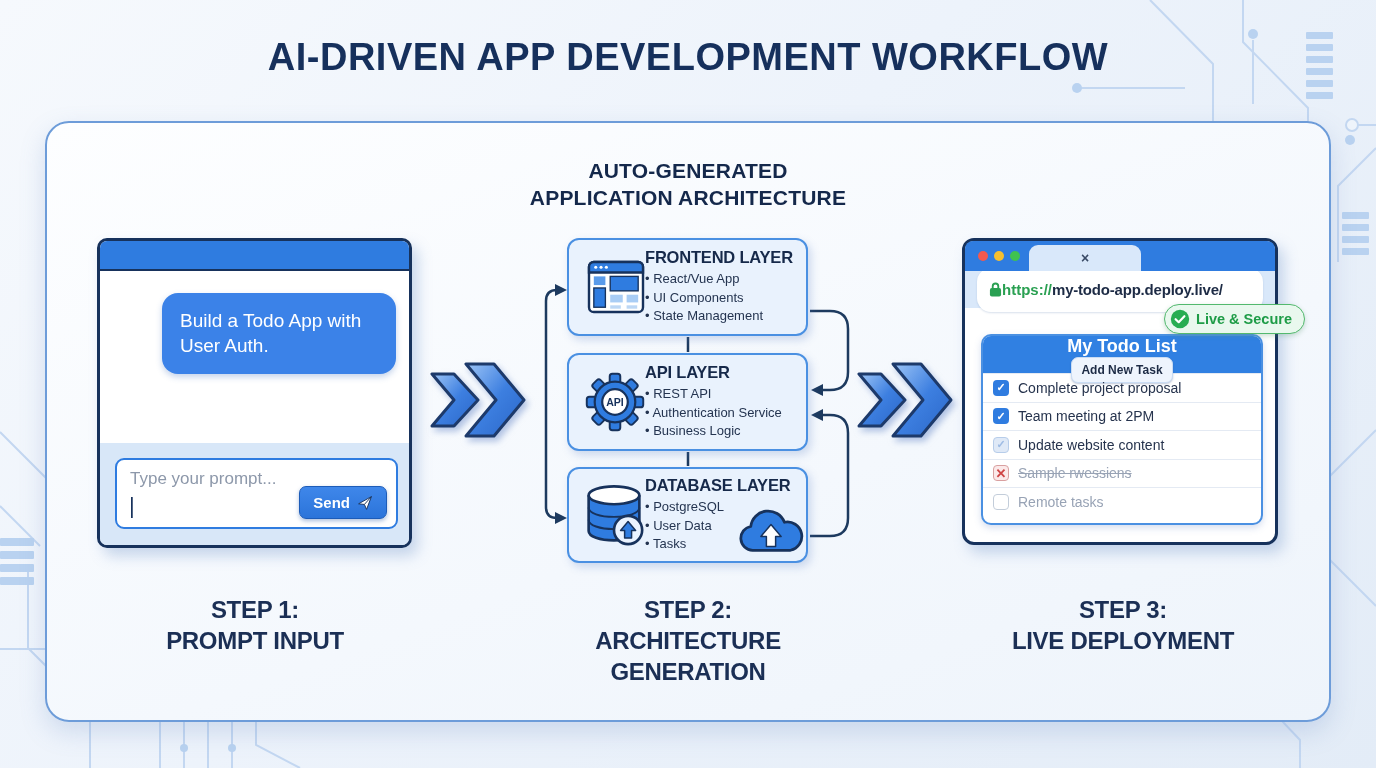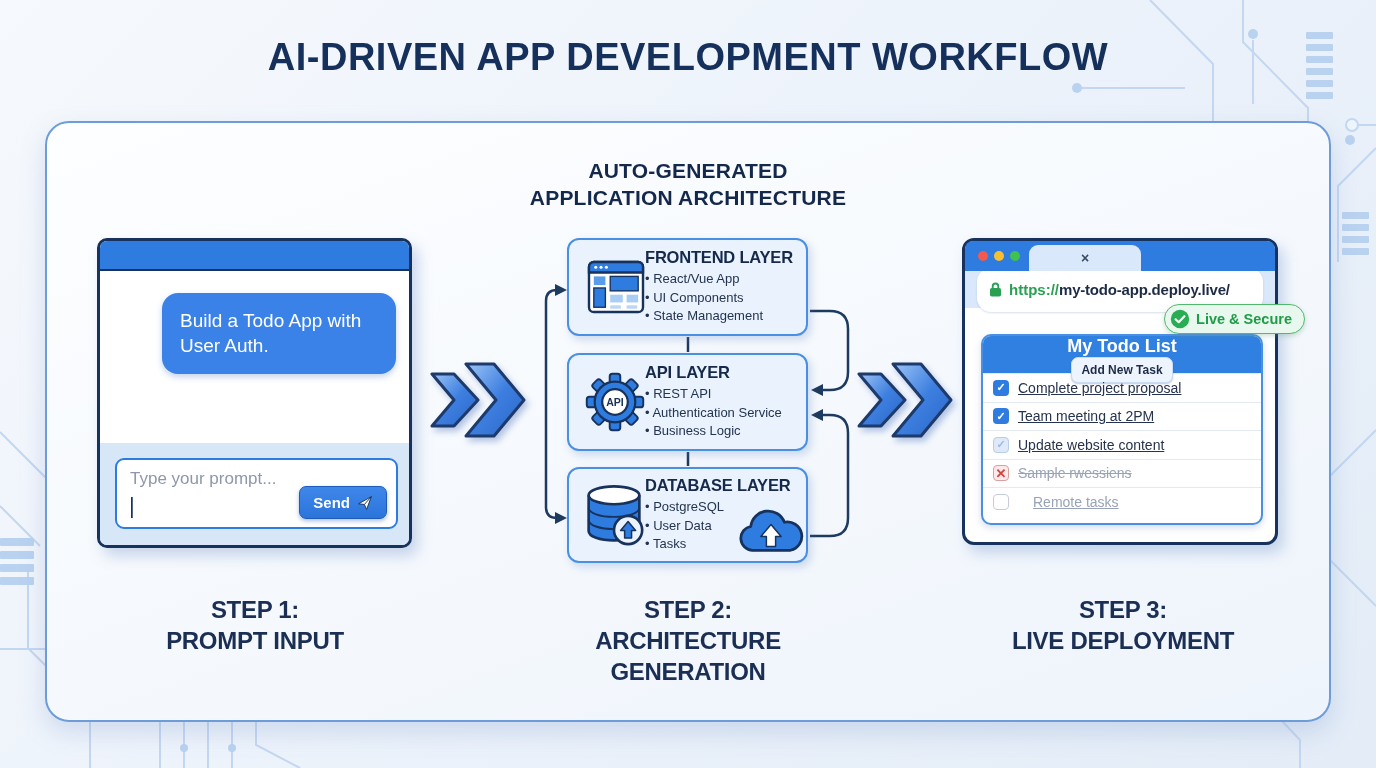--- a/index.html
+++ b/index.html
@@ -61,21 +61,21 @@
     background:#ffffff; border:3px solid #17325c; border-radius:12px;
     box-shadow:6px 8px 14px rgba(110,145,200,0.35); z-index:2; }
   .browser-titlebar { position:relative; height:30px; background:#2f7ce0; border-radius:8px 8px 0 0; }
   .traffic { position:absolute; top:10px; width:10px; height:10px; border-radius:50%; }
   .browser-tab { position:absolute; left:64px; top:4px; width:112px; height:26px;
     background:#d9e8fa; border-radius:9px 9px 0 0; display:flex; align-items:center;
     justify-content:center; }
   .tab-close { color:#394a66; font-size:14px; font-weight:700; cursor:pointer; }
   .url-row { height:37px; background:#d9e8fa; display:flex; align-items:center; padding:0 12px; }
   .url-pill { flex:1; height:44px; background:#ffffff; border-radius:14px; display:flex;
-    align-items:center; gap:7px; padding:0 12px; box-shadow:0 1px 2px rgba(100,130,180,0.25); }
+    align-items:center; padding:0 12px; box-shadow:0 1px 2px rgba(100,130,180,0.25); }
   .url-scheme { color:#2aa052; font-size:15px; font-weight:600; }
   .url-host { color:#1d2b45; font-size:15px; font-weight:700; letter-spacing:-0.2px; }
   .secure-badge { position:absolute; top:63px; right:-30px; height:30px; display:flex; align-items:center;
     gap:6px; background:#e9f8ee; border:1.5px solid #53b96e; border-radius:16px; padding:0 12px 0 5px;
     box-shadow:0 2px 5px rgba(90,150,110,0.3); z-index:5; }
   .secure-badge span { color:#1e9c47; font-size:14.5px; font-weight:700; }
 
   .todo-card { position:absolute; left:16px; top:93px; width:282px; height:191px;
     background:#ffffff; border:2px solid #4a90e2; border-radius:10px; overflow:hidden;
     box-shadow:0 3px 7px rgba(90,125,190,0.25); }
@@ -90,22 +90,22 @@
   .todo-item:first-of-type { border-top:none; margin-top:4px; }
   .cb { width:16px; height:16px; flex:0 0 16px; border-radius:4px; display:flex;
     align-items:center; justify-content:center; font-size:11px; cursor:pointer; }
   .cb-checked { background:#2f7ce0; color:#fff; }
   .cb-checked::after { content:"\2713"; font-weight:700; }
   .cb-light { background:#dfe9f7; border:1px solid #b7cdea; color:#9fbce4; }
   .cb-light::after { content:"\2713"; font-weight:700; }
   .cb-rejected { background:#fbe9e9; border:1px solid #d9a0a0; color:#cf4444; font-size:13px; }
   .cb-rejected::after { content:"\2715"; font-weight:700; }
   .cb-empty { background:#fff; border:1.5px solid #c3cdda; }
-  .todo-text { font-size:14px; color:#26334d; font-weight:500;text-decoration:underline; }
-  .todo-text.muted { color:#98a3b5;margin-left:15px; }
+  .todo-text { font-size:14px; color:#26334d; font-weight:500; }
+  .todo-text.muted { color:#98a3b5; }
   .todo-text.struck { color:#98a3b5; text-decoration:line-through; }
 
   
   .step-label { position:absolute; top:594px; text-align:center; font-size:24px; font-weight:800;
     color:#1b2f55; line-height:1.3; letter-spacing:-0.3px; z-index:2; }
 </style>
 </head>
 <body>
 
 <div class="canvas">

